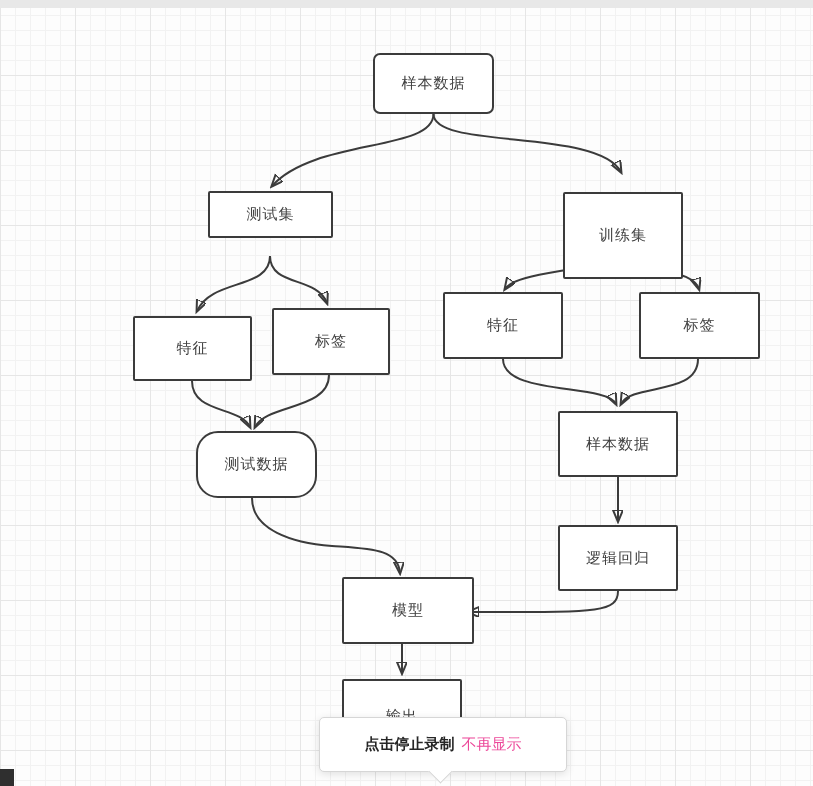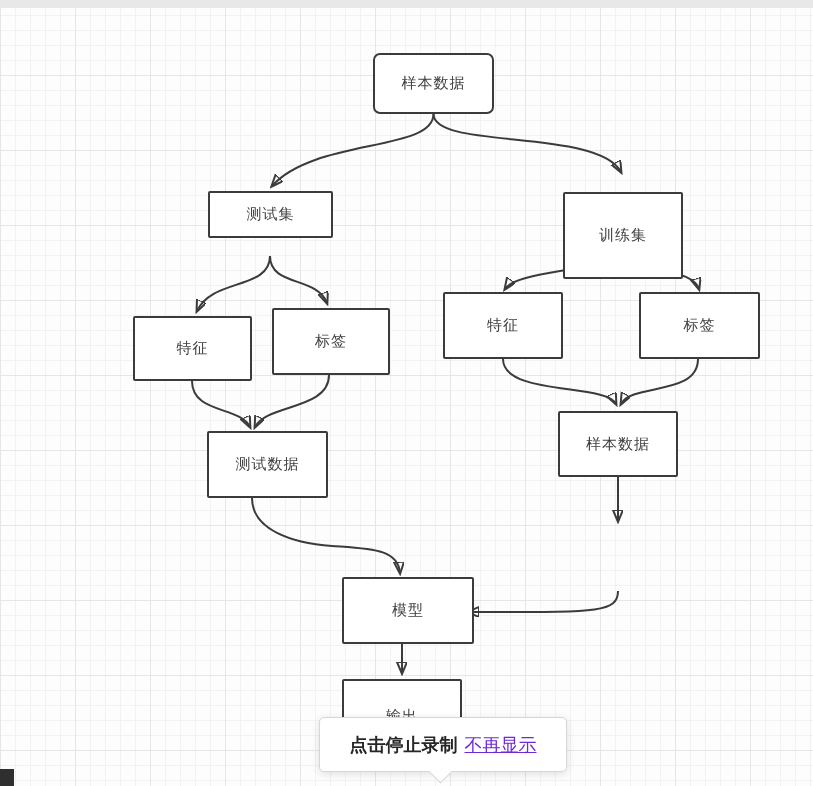--- a/index.html
+++ b/index.html
@@ -38,25 +38,25 @@
     position:absolute;left:0;top:769px;width:14px;height:17px;
     background:#2f2f2f;z-index:2;
   }
   .tooltip{
     position:absolute;left:319px;top:717px;width:248px;height:55px;
     background:#ffffff;
     border:1px solid #d6d6d6;
     border-radius:5px;
     box-shadow:0 2px 8px rgba(0,0,0,0.12);
     display:flex;align-items:center;justify-content:center;
-    gap:7px;font-size:18px;
+    gap:7px;font-size:15px;
     z-index:5;box-sizing:border-box;
   }
   .tooltip .msg{font-weight:bold;color:#262626;}
-  .tooltip .link{color:#6d28d9;text-decoration:underline;cursor:pointer;}
+  .tooltip .link{color:#ec4899;cursor:pointer;}
   .tooltip .tail{
     position:absolute;left:112px;bottom:-9px;width:16px;height:16px;
     background:#ffffff;
     border-right:1px solid #d6d6d6;border-bottom:1px solid #d6d6d6;
     transform:rotate(45deg);
   }
 </style>
 </head>
 <body>
 
@@ -106,28 +106,31 @@
   </div>
 
   <div class="node" style="left:443px;top:292px;width:120px;height:67px;">
     <span>特征</span>
   </div>
 
   <div class="node" style="left:639px;top:292px;width:121px;height:67px;">
     <span>标签</span>
   </div>
 
-  <div class="node" style="left:207px;top:431px;width:121px;height:67px;">
+  <div class="node" style="left:196px;top:431px;width:121px;height:67px;border-radius:22px;">
     <span>测试数据</span>
   </div>
 
   <div class="node" style="left:558px;top:411px;width:120px;height:66px;">
     <span>样本数据</span>
   </div>
 
+  <div class="node" style="left:558px;top:525px;width:120px;height:66px;">
+    <span>逻辑回归</span>
+  </div>
 
   <div class="node" style="left:342px;top:577px;width:132px;height:67px;">
     <span>模型</span>
   </div>
 
   <div class="node" style="left:342px;top:679px;width:120px;height:67px;align-items:flex-start;padding-top:26px;">
     <span>输出</span>
   </div>
 
   <div class="partial-shape"></div>

